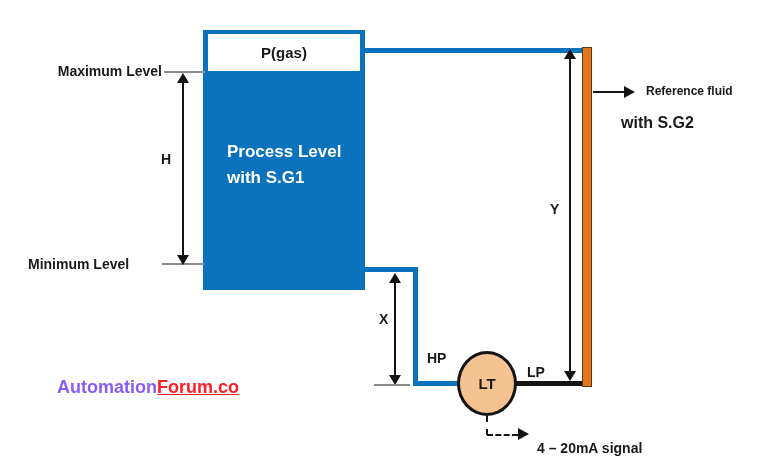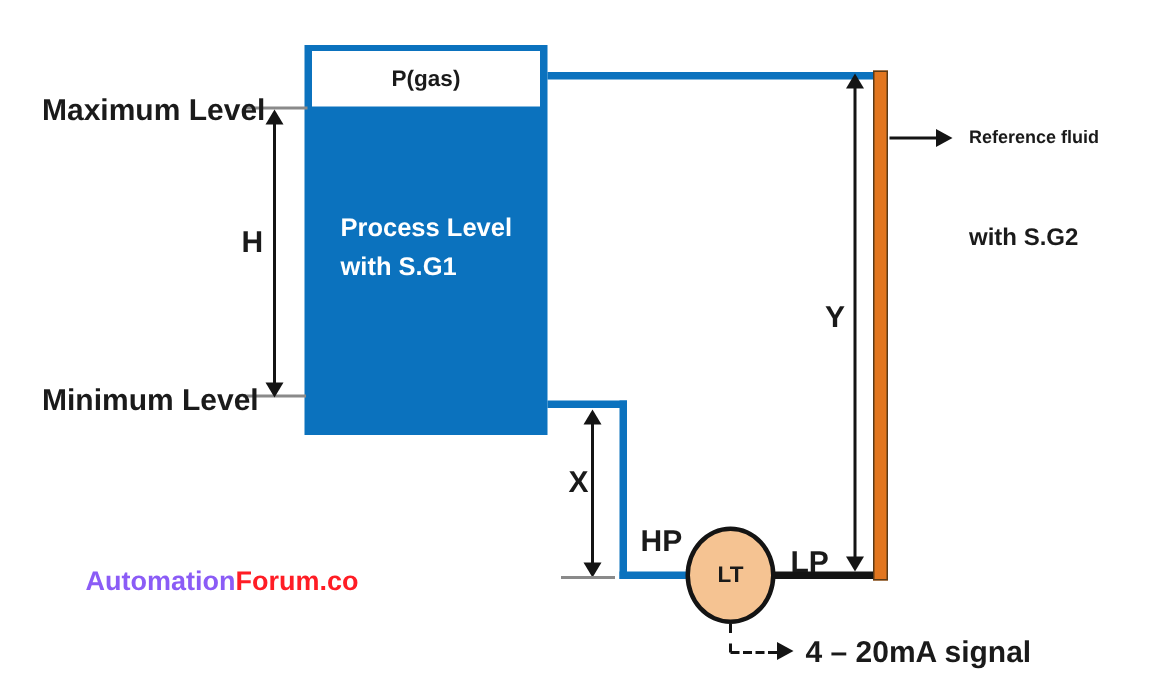--- a/index.html
+++ b/index.html
@@ -44,43 +44,43 @@
 
   
   .arr-up{width:0;height:0;border-left:6px solid transparent;border-right:6px solid transparent;
     border-bottom:10px solid #141414;}
   .arr-down{width:0;height:0;border-left:6px solid transparent;border-right:6px solid transparent;
     border-top:10px solid #141414;}
   .arr-right{width:0;height:0;border-top:6px solid transparent;border-bottom:6px solid transparent;
     border-left:11px solid #141414;}
 
   
-  .lbl{font-size:20px;white-space:nowrap;}
+  .lbl{font-size:14px;white-space:nowrap;}
   .max-lbl{left:28px;top:63px;width:134px;text-align:right;}
   .min-lbl{left:28px;top:256px;width:134px;}
   .h-lbl{left:161px;top:151px;}
   .x-lbl{left:379px;top:311px;}
   .y-lbl{left:550px;top:201px;}
   .hp-lbl{left:427px;top:350px;}
   .lp-lbl{left:527px;top:364px;}
   .ref-lbl1{left:646px;top:84px;font-size:12px;}
-  .ref-lbl2{left:646px;top:114px;font-size:16px;margin-top:36px;}
+  .ref-lbl2{left:621px;top:114px;font-size:16px;}
   .ref-arrow-line{left:593px;top:91px;width:32px;height:2px;background:#141414;}
   .ref-arrow-head{left:624px;top:86px;}
 
   
   .sig-dash-v{left:486px;top:416px;height:19px;width:0;border-left:2px dashed #141414;}
   .sig-dash-h{left:487px;top:434px;width:31px;height:0;border-top:2px dashed #141414;}
   .sig-arrow-head{left:518px;top:428px;}
-  .sig-lbl{left:537px;top:424px;}
+  .sig-lbl{left:537px;top:440px;}
 
   
   .logo{left:57px;top:377px;font-size:18px;white-space:nowrap;}
   .logo .black{color:#8b5cf6;}
-  .logo .red{color:var(--logo-red,#ff1d25);}
+  .logo .red{color:var(--logo-red,#ff1d25);text-decoration:underline;}
 </style>
 </head>
 <body>
 
 <div class="stage">
 
   <div class="abs tank-body"></div>
   <div class="abs tank-gas">
     <span>P(gas)</span>
   </div>

